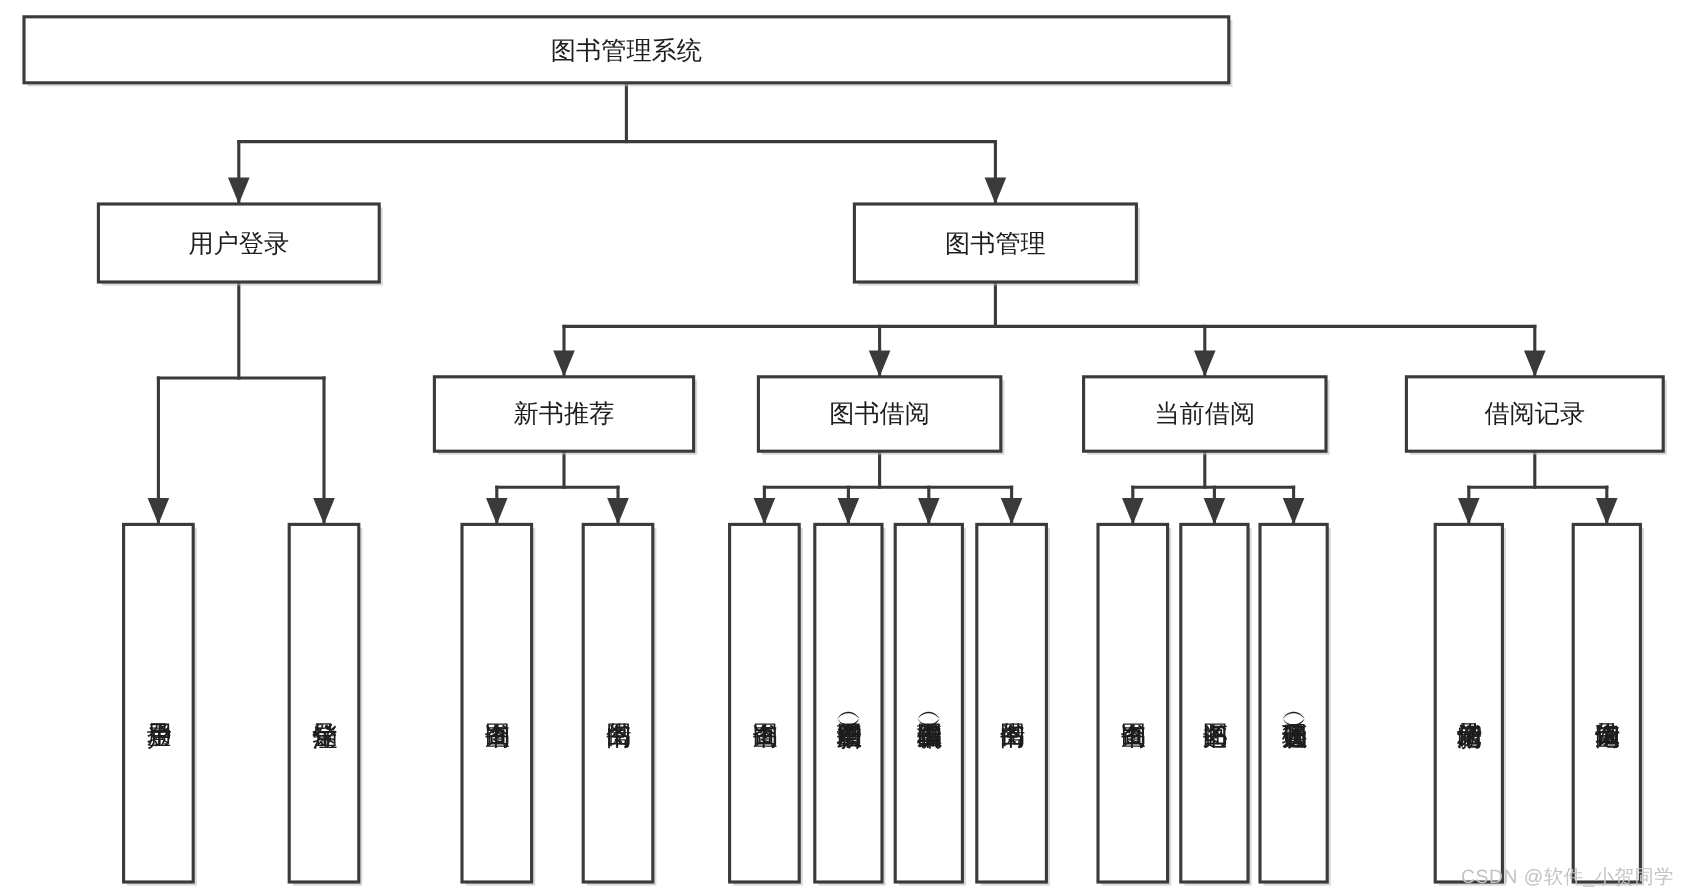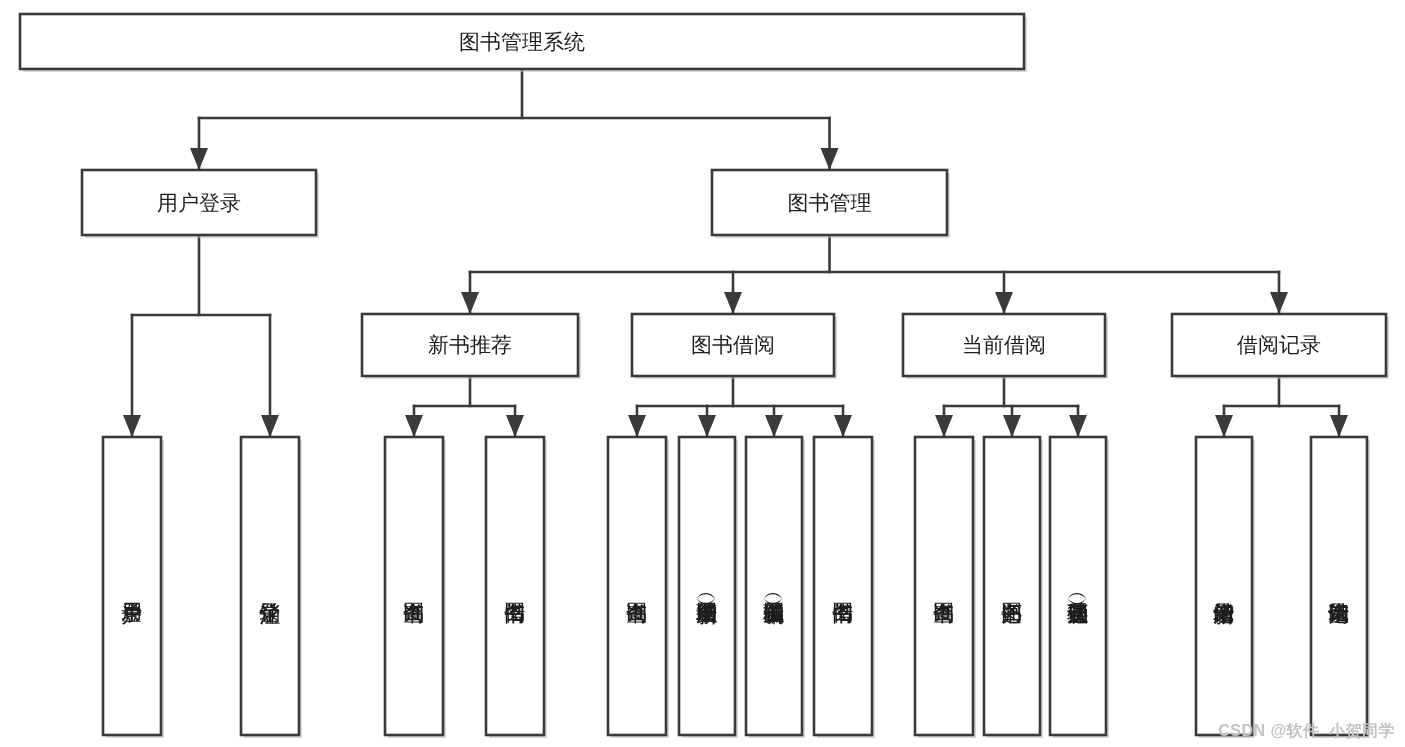--- a/index.html
+++ b/index.html
@@ -42,21 +42,20 @@
   .watermark {
     position: absolute;
     right: 10px;
     bottom: 5px;
     font-family: "Liberation Sans", "DejaVu Sans", sans-serif;
     font-size: 16px;
     color: #c3c3c3;
     white-space: nowrap;
     letter-spacing: 0.5px;
     user-select: none;
-    font-weight: bold;
   }
   .vlabel {
     position: absolute;
     display: flex;
     align-items: center;
     justify-content: center;
     writing-mode: vertical-rl;
     text-orientation: upright;
     font-family: "Liberation Sans", "DejaVu Sans", sans-serif;
     font-size: 21px;

